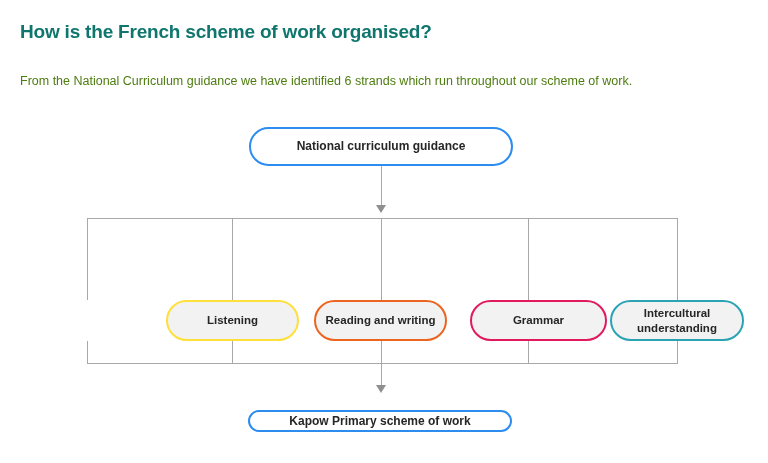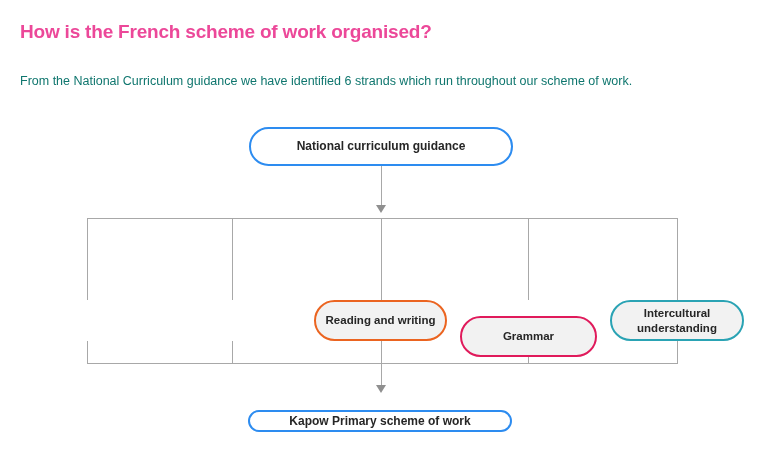--- a/index.html
+++ b/index.html
@@ -1,40 +1,40 @@
 <!DOCTYPE html>
 <html><head>
 <meta charset="utf-8">
 <style>
   html,body{margin:0;padding:0;background:#ffffff;}
   body{font-family:"Liberation Sans","DejaVu Sans",sans-serif;}
   .canvas{position:relative;width:768px;height:463px;background:#ffffff;overflow:hidden;}
 
-  .page-title{position:absolute;left:20px;top:8px;font-size:19px;font-weight:bold;color:#ec4899;letter-spacing:-0.2px;}
-  .page-subtitle{position:absolute;left:20px;top:61px;font-size:12.5px;color:#0f766e;}
+  .page-title{position:absolute;left:20px;top:8px;font-size:19px;font-weight:bold;color:#0f766e;letter-spacing:-0.2px;}
+  .page-subtitle{position:absolute;left:20px;top:61px;font-size:12.5px;color:#4d7c0f;}
 
   
   .line{position:absolute;background:#a8a8a8;}
   .hline{height:1px;}
   .vline{width:1px;}
   .arrowhead{position:absolute;width:0;height:0;border-left:5px solid transparent;border-right:5px solid transparent;border-top:8px solid #8f8f8f;}
 
   
   .node{position:absolute;display:flex;align-items:center;justify-content:center;text-align:center;
         background:#ffffff;border:2px solid #2d8cf0;border-radius:21px;box-sizing:border-box;
         font-weight:bold;font-size:12px;color:#262626;line-height:1.25;}
   .node-root{left:249px;top:127px;width:264px;height:39px;}
   .node-middle{left:14px;top:240px;width:733px;height:39px;border-color:#6f6f6f;}
   .node-output{left:248px;top:410px;width:264px;height:22px;}
 
   .strand{top:300px;height:41px;background:#f2f2f2;font-size:11.5px;border-radius:21px;padding:0 6px;}
   .strand-1{left:22px;width:130px;border-color:#2d8cf0;}
   .strand-2{left:166px;width:133px;border-color:#ffdf3a;}
   .strand-3{left:314px;width:133px;border-color:#eb6420;}
-  .strand-4{left:460px;width:137px;border-color:#e01a5b;margin-top:16px;}
+  .strand-4{left:470px;width:137px;border-color:#e01a5b;}
   .strand-5{left:610px;width:134px;border-color:#2aa3b4;}
 
   
   .tv{top:218px;height:82px;}
   .tv1{left:87px;} .tv2{left:232px;} .tv3{left:381px;} .tv4{left:528px;} .tv5{left:677px;}
   
   .bv{top:341px;height:22px;}
   .bv1{left:87px;} .bv2{left:232px;} .bv4{left:528px;} .bv5{left:677px;}
 </style>
 </head>
@@ -61,20 +61,23 @@
   <div class="line vline bv bv5"></div>
   <div class="line hline" style="left:87px;top:363px;width:591px;"></div>
   <div class="line vline" style="left:381px;top:341px;height:44px;"></div>
   <div class="arrowhead" style="left:376px;top:385px;"></div>
 
   <div class="node node-root">
     <span>National curriculum guidance</span>
   </div>
 
 
+  <div class="node strand strand-2">
+    <span>Listening</span>
+  </div>
   <div class="node strand strand-3">
     <span>Reading and writing</span>
   </div>
   <div class="node strand strand-4">
     <span>Grammar</span>
   </div>
   <div class="node strand strand-5">
     <span>Intercultural understanding</span>
   </div>
 

